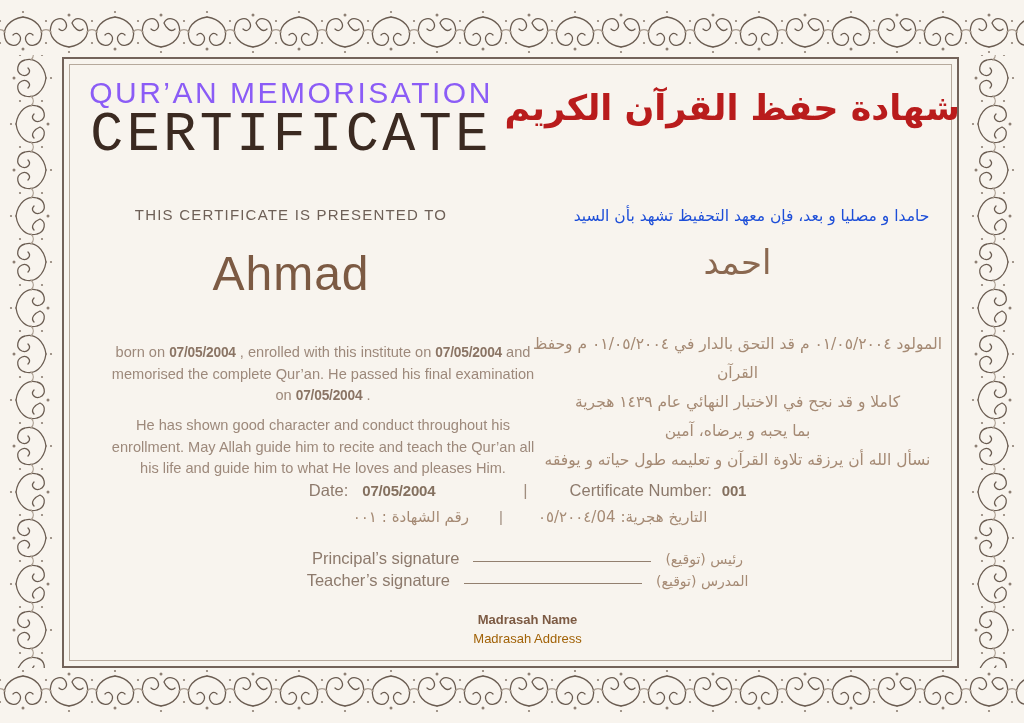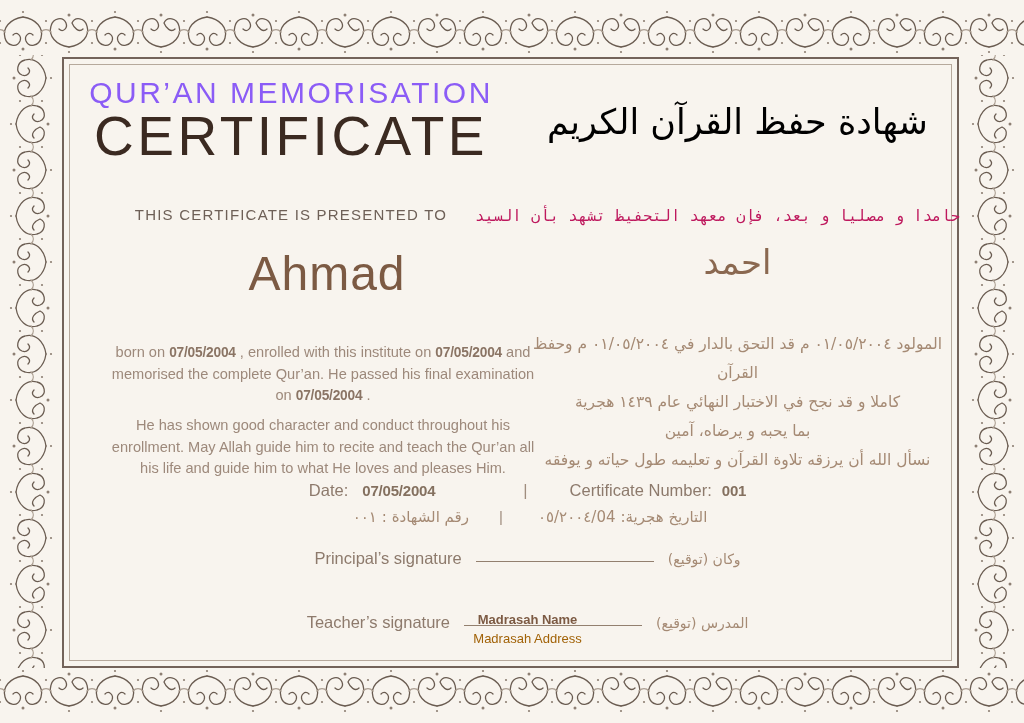--- a/index.html
+++ b/index.html
@@ -19,61 +19,61 @@
   }
   
   .col-left{position:absolute;left:71px;top:0;width:440px;text-align:center;}
   .title-en-1{
     position:absolute;left:0;top:76px;width:100%;
     font-family:Liberation Sans, sans-serif;font-size:30px;letter-spacing:2.5px;
     color:#8b5cf6;white-space:nowrap;
   }
   .title-en-2{
     position:absolute;left:0;top:104px;width:100%;
-    font-family:Liberation Sans, sans-serif;font-size:55px;letter-spacing:3.5px;
+    font-family:Liberation Mono, monospace;font-size:55px;letter-spacing:3.5px;
     color:#3b2a21;white-space:nowrap;
   }
   .presented{
     position:absolute;left:0;top:206px;width:100%;
     font-size:15px;letter-spacing:1.2px;color:#6e6057;white-space:nowrap;
   }
   .name-en{
     position:absolute;left:0;top:246px;width:100%;
-    font-size:48px;letter-spacing:1px;color:#7c5a43;margin-left:36px;
+    font-size:48px;letter-spacing:1px;color:#7c5a43;
   }
   .para{position:absolute;left:16px;width:100%;margin:16px;
     font-size:14.6px;line-height:21.5px;color:#9d897b;}
   .para1{top:326px;}
   .para2{top:399px;}
   .seg-d{font-weight:700;font-size:0.94em;color:#8a7464;letter-spacing:-0.2px;}
   
   .ar{font-family:"DejaVu Sans",sans-serif;}
   .col-right{position:absolute;left:515px;top:0;width:445px;text-align:center;}
   .title-ar{
-    position:absolute;left:0;top:102px;width:100%;
-    font-size:35px;font-weight:400;color:#000000;white-space:nowrap;
-  }
-  .intro-ar{position:absolute;left:0;top:207px;width:100%;
-    font-size:15.5px;color:#be185d;white-space:nowrap;font-family:Liberation Mono, monospace;}
+    position:absolute;left:0;top:88px;width:100%;
+    font-size:35px;font-weight:700;color:#b91c1c;white-space:nowrap;
+  }
+  .intro-ar{position:absolute;left:14px;top:207px;width:100%;
+    font-size:15.5px;color:#1d4ed8;white-space:nowrap;}
   .name-ar{position:absolute;left:0;top:242px;width:100%;
     font-size:34px;color:#8a6850;}
   .body-ar{position:absolute;left:0;top:330px;width:100%;
     font-size:15.5px;line-height:29px;color:#a58a74;}
   
   .row{position:absolute;left:100px;width:855px;display:flex;
     justify-content:center;align-items:baseline;}
   .date-row{top:481px;font-size:16.5px;color:#8d7a6c;}
   .date-row .val{font-weight:700;font-size:15px;color:#84705f;letter-spacing:-0.2px;}
   .date-row .lbl-gap{margin-left:14px;}
   .date-row .sep{margin:0 42px 0 88px;color:#a08d7e;}
   .hijri-row{top:508px;font-size:15px;color:#a58a74;}
   .hijri-row .sep{margin:0 30px;color:#a08d7e;font-family:"Liberation Sans",sans-serif;}
   .hijri-row .vgap{margin:0 5px;}
   .sig-row{font-size:16.5px;color:#8d7a6c;}
-  .sig1{top:549px;} .sig2{top:613px;text-align:center;}
+  .sig1{top:549px;} .sig2{top:571px;text-align:center;}
   .sig-line{display:inline-block;width:178px;border-bottom:1.4px solid #93806f;
     margin:0 14px;position:relative;top:-2px;}
   .sig-ar{font-size:14px;color:#a58a74;}
   .mname{top:612px;font-size:13px;font-weight:700;color:#7c5a43;}
   .maddr{top:631px;font-size:13px;color:#a16207;}
 </style>
 </head>
 <body>
 
 <div class="page">
@@ -180,21 +180,21 @@
     <span>التاريخ هجرية:</span>
     <span class="vgap">04/٠٥/٢٠٠٤</span>
     <span class="sep">|</span>
     <span>رقم الشهادة :</span>
     <span class="vgap">٠٠١</span>
   </div>
 
   <div class="row sig-row sig1">
     <span>Principal’s signature</span>
     <span class="sig-line"></span>
-    <span class="sig-ar ar" dir="rtl">وكان (توقيع)</span>
+    <span class="sig-ar ar" dir="rtl">رئيس (توقيع)</span>
   </div>
   <div class="row sig-row sig2">
     <span>Teacher’s signature</span>
     <span class="sig-line"></span>
     <span class="sig-ar ar" dir="rtl">المدرس (توقيع)</span>
   </div>
 
   <div class="row mname">Madrasah Name</div>
   <div class="row maddr">Madrasah Address</div>
 

